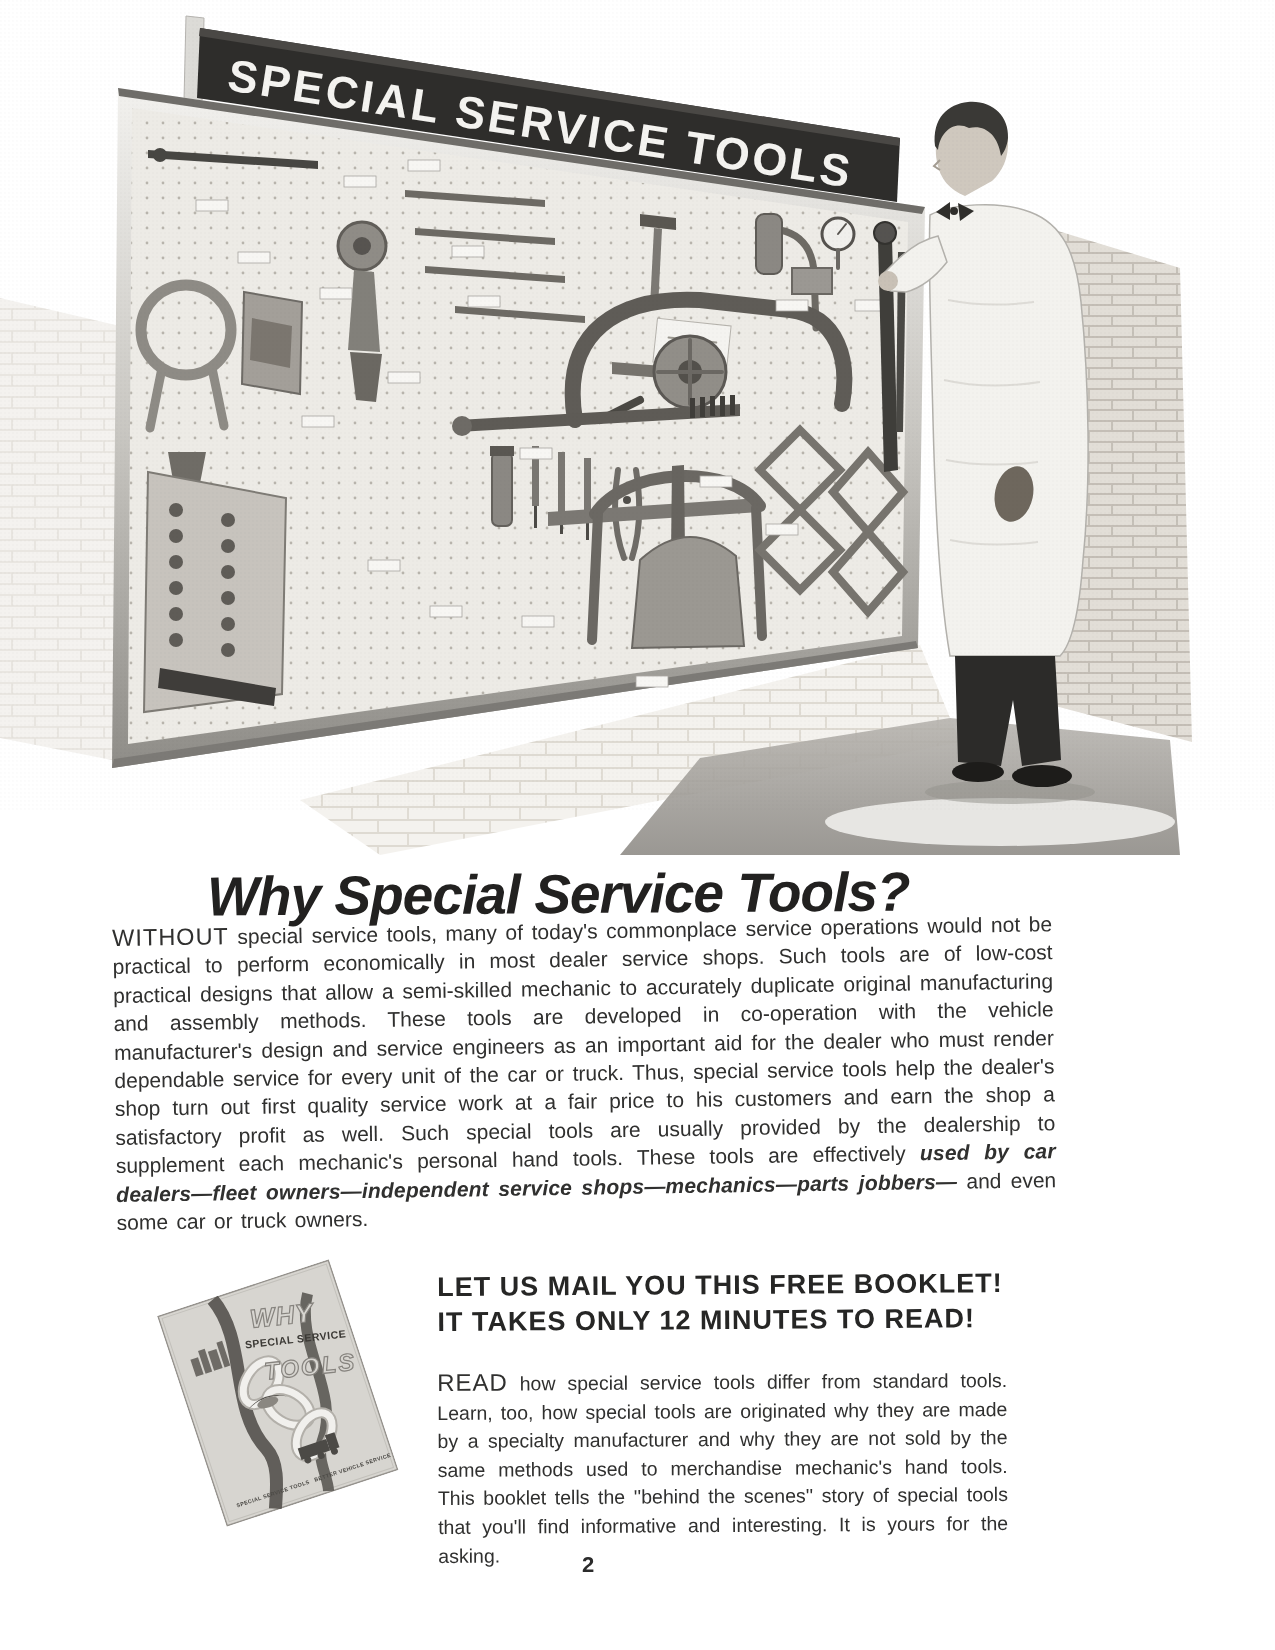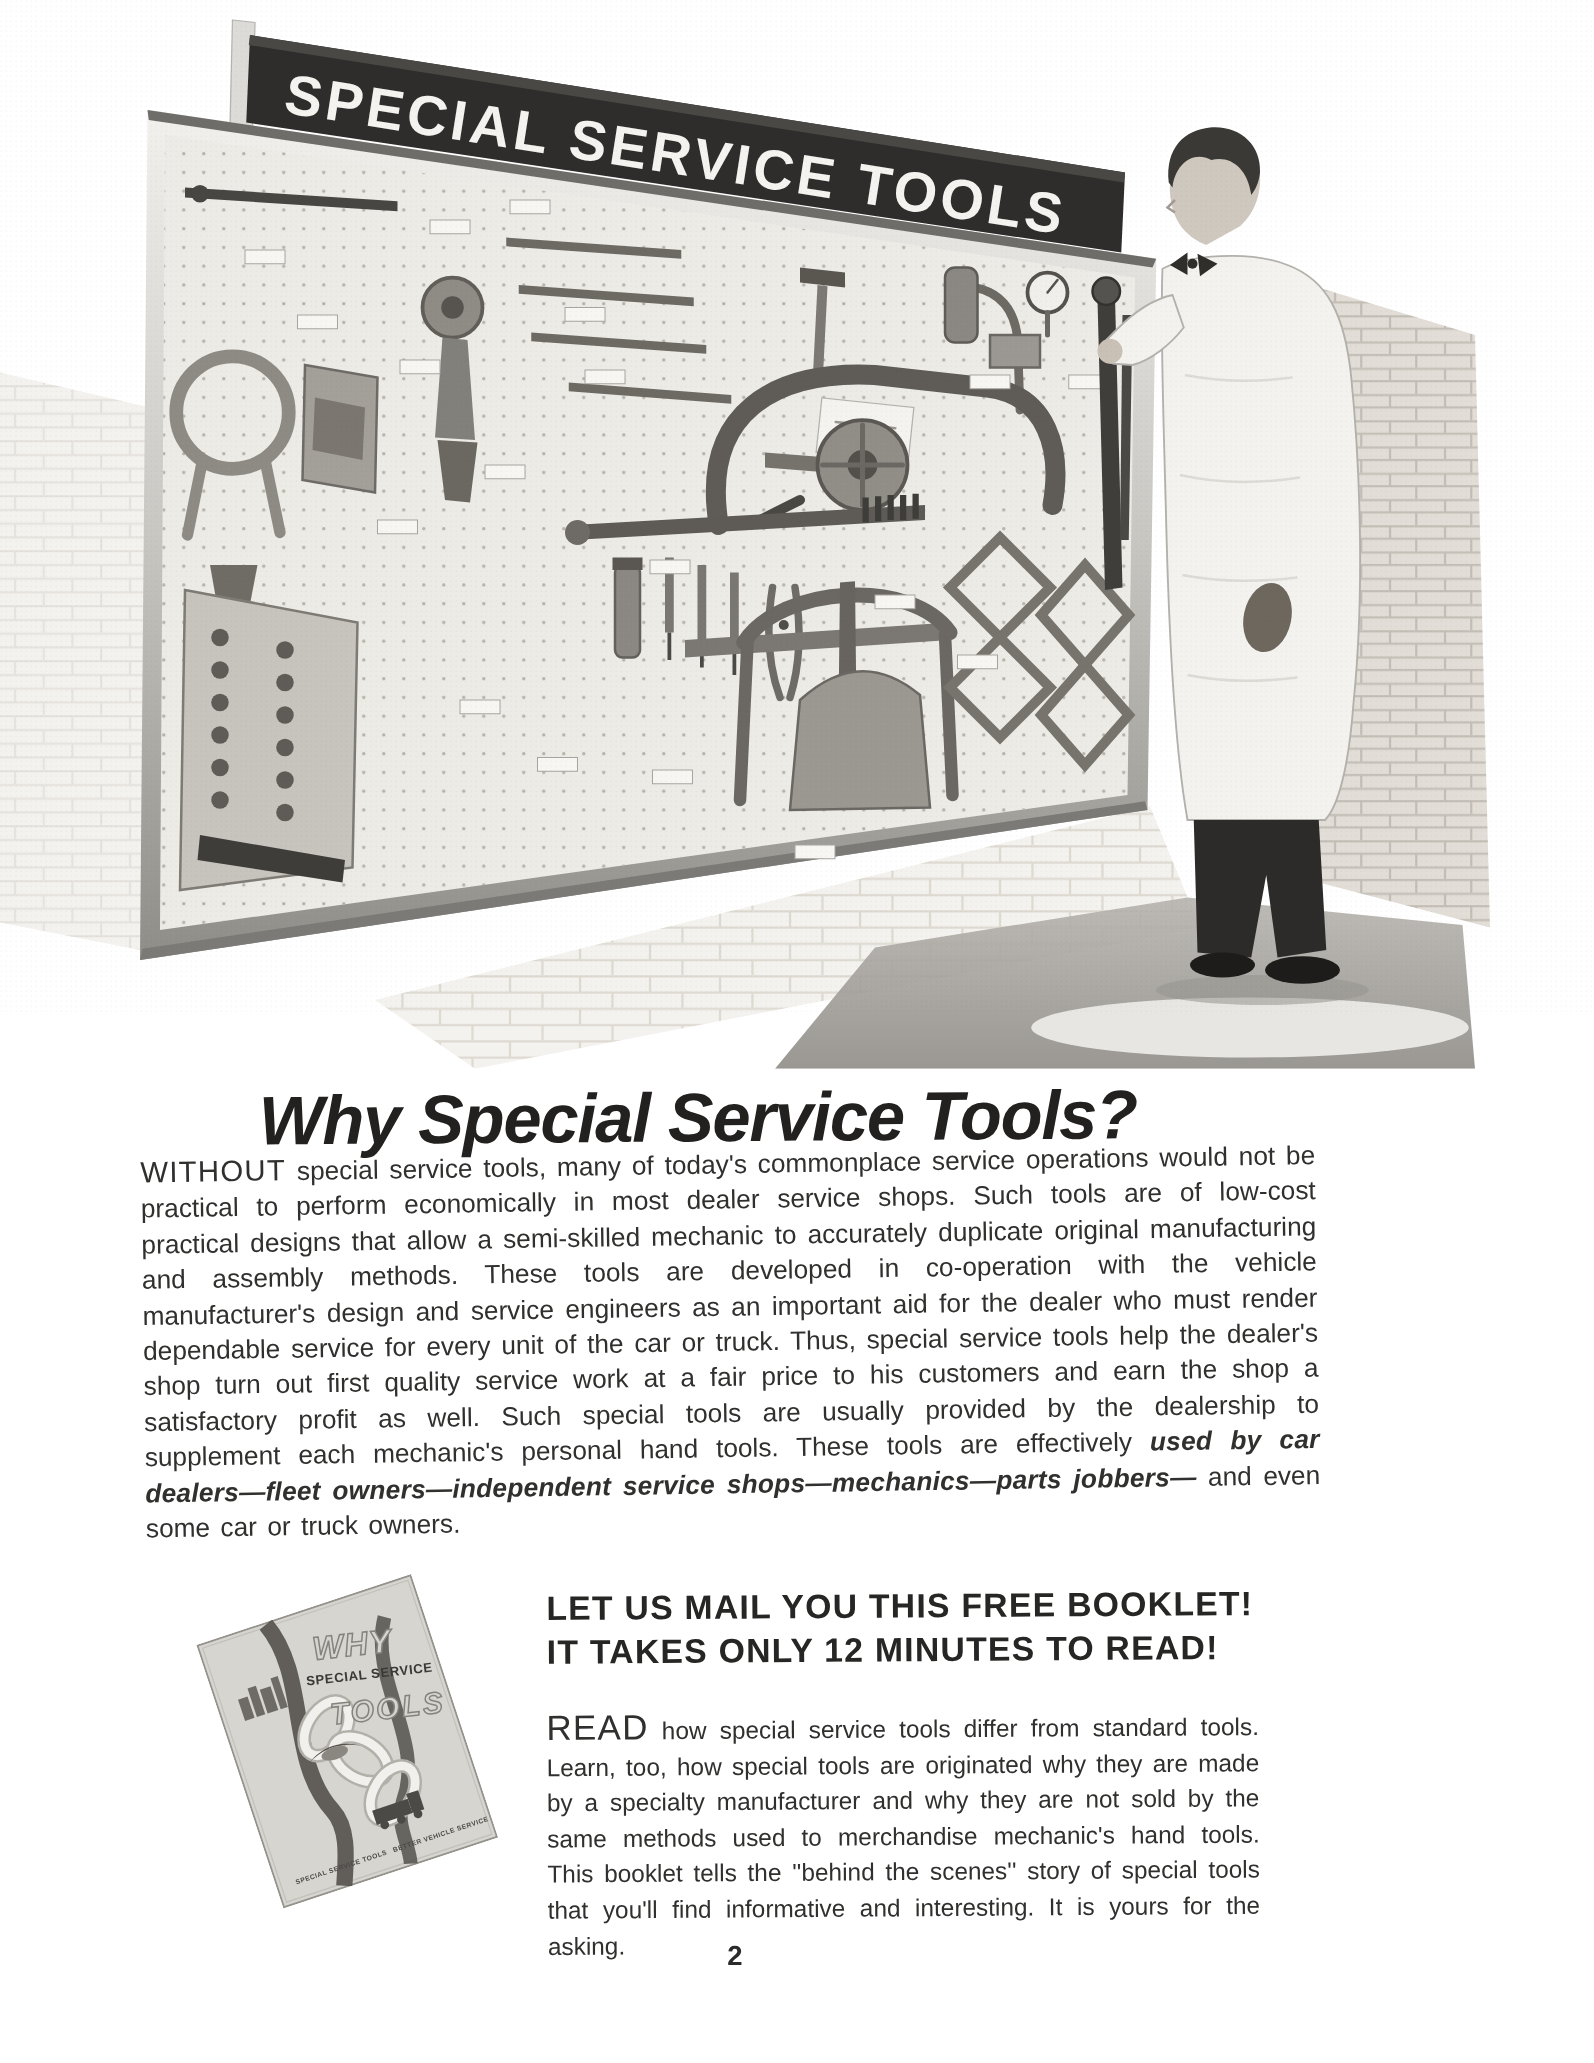--- a/index.html
+++ b/index.html
@@ -31,21 +31,21 @@
     transform:rotate(-0.4deg);transform-origin:0 0;
   }
   .offer-head .cta-line{width:568px;text-align:justify;text-align-last:justify;letter-spacing:1px;white-space:nowrap;display:flex;justify-content:space-between;}
   .offer-head .cta-line span{flex:0 0 auto;}
   .read-para{
     left:437px;top:1349px;width:570px;
     font-size:19.5px;line-height:28.6px;text-align:justify;color:#30302f;
     word-spacing:2px;
     transform:rotate(-0.4deg);transform-origin:0 0;
   }
-  .read-lead{font-size:28px;letter-spacing:1px;}
+  .read-lead{font-size:24px;letter-spacing:1px;}
   .page-number{
     left:548px;top:1552px;width:80px;text-align:center;
     font-size:22px;font-weight:bold;color:#2b2b2b;
   }
   
   .booklet{
     left:157px;top:1316px;width:181px;height:222px;
     transform:rotate(-18.3deg);transform-origin:0 0;
   }
   svg text{font-family:"Liberation Sans",sans-serif;}

